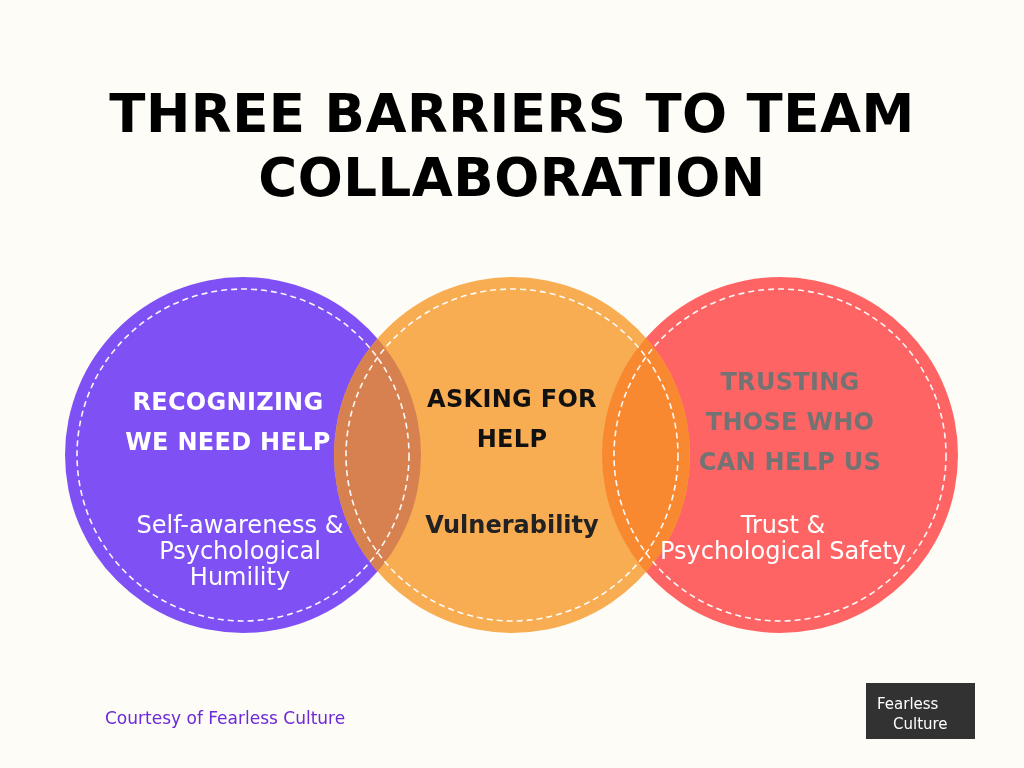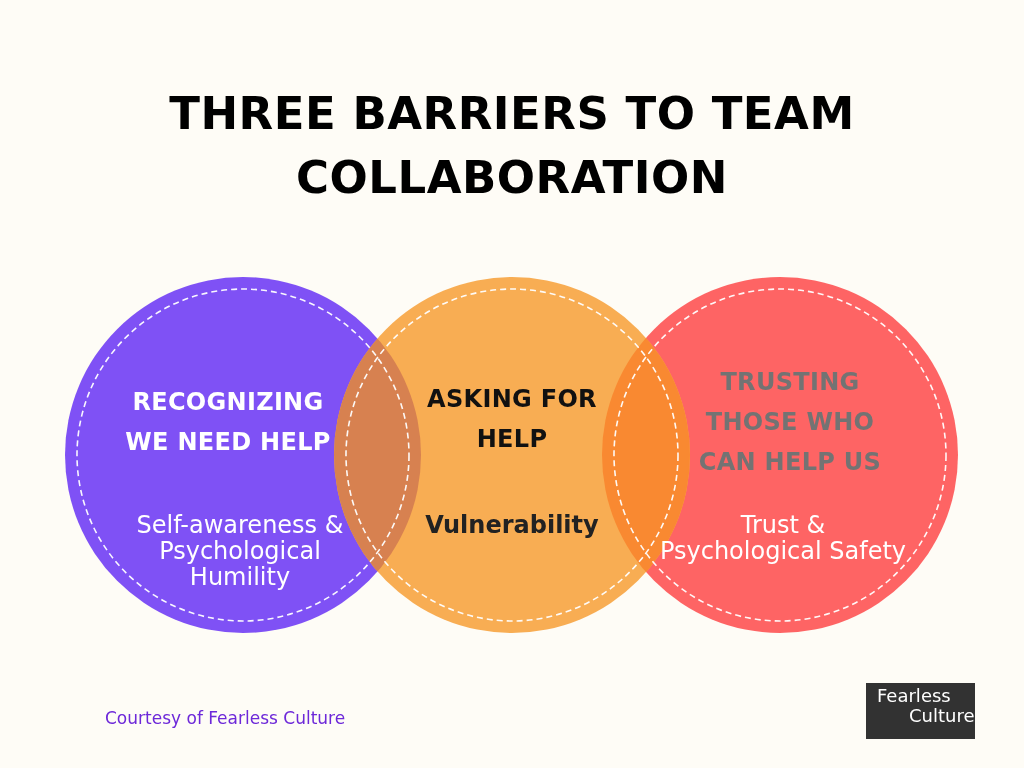--- a/index.html
+++ b/index.html
@@ -4,45 +4,45 @@
   <style>
     html, body { margin: 0; padding: 0; }
     body {
       width: 1024px; height: 768px; position: relative; overflow: hidden;
       background: #fefcf6;
       font-family: "DejaVu Sans", "Liberation Sans", sans-serif;
     }
     .title {
       position: absolute; left: 0; top: 82px; width: 1024px;
       text-align: center; font-weight: bold; color: #000;
-      font-size: 45px; line-height: 64px; letter-spacing: 0.5px;
+      font-size: 53px; line-height: 64px; letter-spacing: 0.5px;
     }
     .title span { display: block; }
     svg.venn { position: absolute; left: 0; top: 0; }
     .label {
       position: absolute; text-align: center; font-weight: bold;
       font-size: 24px; line-height: 40px; letter-spacing: 0.3px;
     }
     .label span, .sub span { display: block; }
     .sub {
       position: absolute; text-align: center;
       font-size: 24px; line-height: 26px;
     }
     .credit {
       position: absolute; left: 105px; top: 708px;
       font-size: 17px; color: #6d28d9;
     }
     .logo {
       position: absolute; left: 866px; top: 683px; width: 109px; height: 56px;
       background: #323232; color: #fff; box-sizing: border-box;
-      font-size: 18px; line-height: 20px; padding-top: 3px;
+      font-size: 15px; line-height: 20px; padding-top: 11px;
     }
     .logo span { display: block; }
     .logo .l1 { padding-left: 11px; }
-    .logo .l2 { padding-left: 27px; margin-left: 16px; }
+    .logo .l2 { padding-left: 27px; }
   </style>
 </head>
 <body>
 
 <div class="title">
   <span>THREE BARRIERS TO TEAM</span>
   <span>COLLABORATION</span>
 </div>
 
 <svg class="venn" width="1024" height="768" viewBox="0 0 1024 768">

